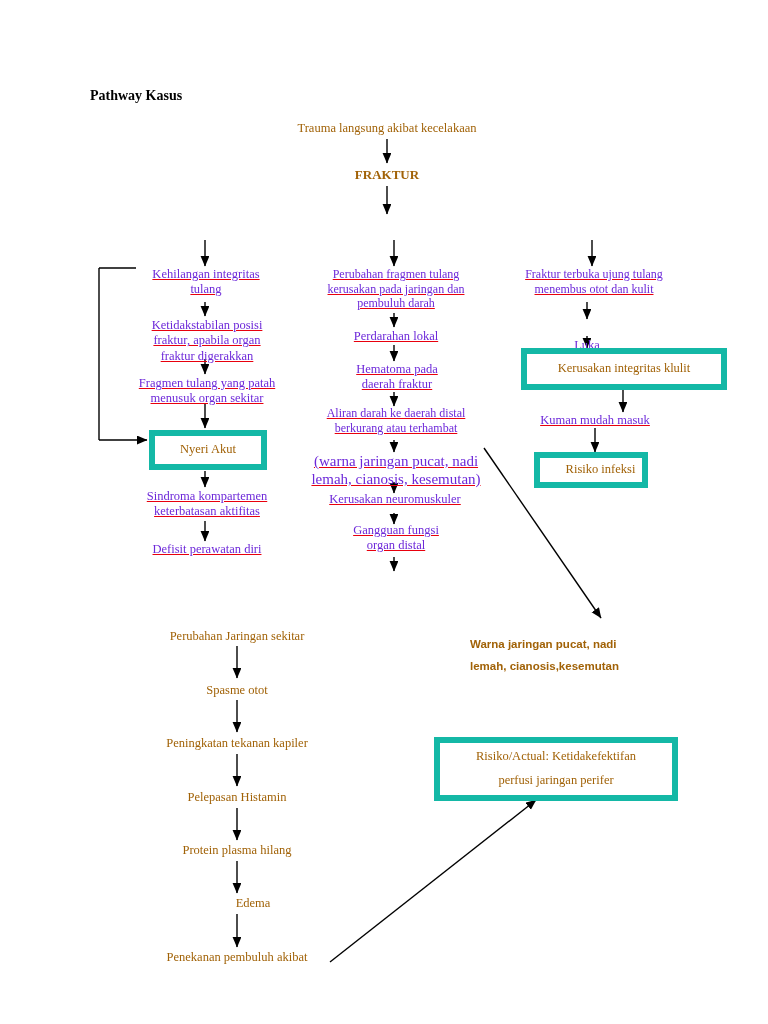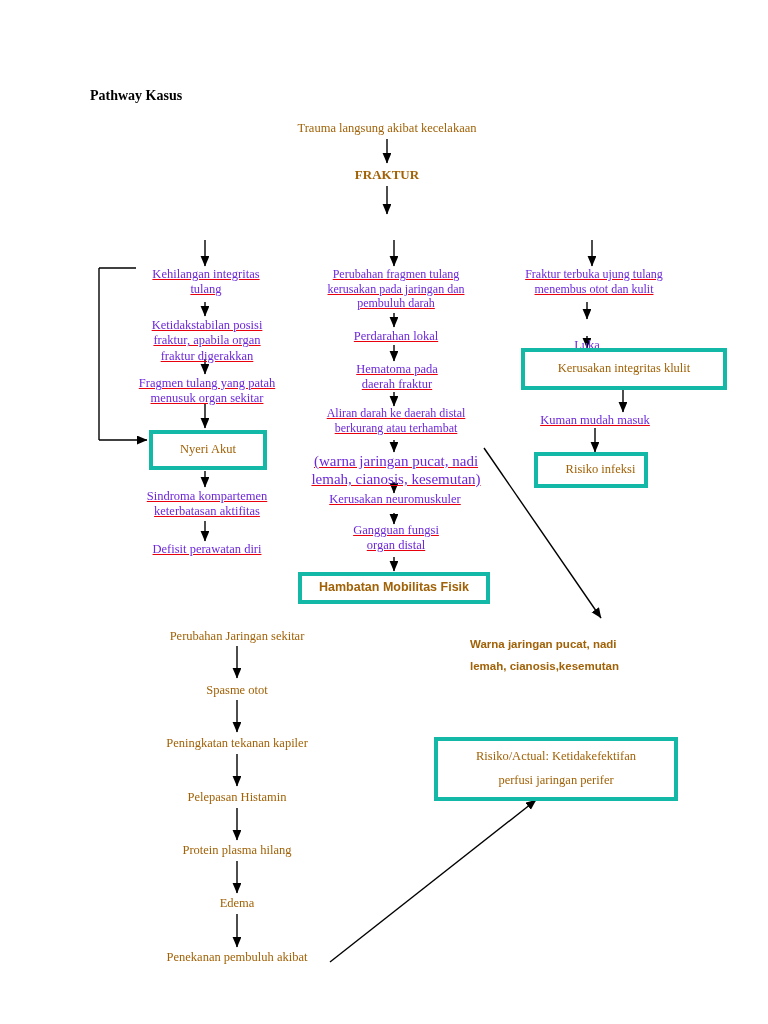--- a/index.html
+++ b/index.html
@@ -28,21 +28,21 @@
   }
   .red {
     color: #6d28d9;
     text-decoration: underline;
     text-decoration-color: #e8000d;
   }
   .black {
     color: #a16207;
   }
   .boxed {
-    border: 4px solid #14b8a6;
+    border: 6px solid #14b8a6;
     box-sizing: border-box;
     display: flex;
     align-items: center;
     justify-content: center;
     padding: 4px 6px;
   }
   .bold {
     font-weight: bold;
   }
   .title {
@@ -160,21 +160,20 @@
 berkurang atau terhambat</div>
 
   <div class="node red" style="left:303px; top:452px; width:186px; font-size:15px;">(warna jaringan pucat, nadi
 lemah, cianosis, kesemutan)</div>
 
   <div class="node red" style="left:311px; top:492px; width:168px; font-size:12.5px;">Kerusakan neuromuskuler</div>
 
   <div class="node red" style="left:340px; top:523px; width:112px; font-size:12.5px;">Gangguan fungsi
 organ distal</div>
 
-  <div class="node black boxed bold sans" style="left:298px; top:572px; width:192px; height:32px; font-size:12.5px;">Hambatan Mobilitas Fisik</div>
 
   <div class="node red" style="left:501px; top:267px; width:186px; font-size:12px;">Fraktur terbuka ujung tulang
 menembus otot dan kulit</div>
 
   <div class="node red" style="left:556px; top:319px; width:62px; font-size:12.5px;margin-top:19px;">Luka</div>
 
   <div class="node black boxed" style="left:521px; top:348px; width:206px; height:42px; font-size:12.5px;">Kerusakan integritas klulit</div>
 
   <div class="node red" style="left:512px; top:413px; width:166px; font-size:12.5px;">Kuman mudah masuk</div>
 
@@ -189,17 +188,17 @@
   <div class="node black" style="left:147px; top:629px; width:180px; font-size:12.5px;">Perubahan Jaringan sekitar</div>
 
   <div class="node black" style="left:177px; top:683px; width:120px; font-size:12.5px;">Spasme otot</div>
 
   <div class="node black" style="left:147px; top:736px; width:180px; font-size:12.5px;">Peningkatan tekanan kapiler</div>
 
   <div class="node black" style="left:162px; top:790px; width:150px; font-size:12.5px;">Pelepasan Histamin</div>
 
   <div class="node black" style="left:157px; top:843px; width:160px; font-size:12.5px;">Protein plasma hilang</div>
 
-  <div class="node black" style="left:197px; top:896px; width:80px; font-size:12.5px;">Edema</div>
+  <div class="node black" style="left:213px; top:896px; width:80px; font-size:12.5px;">Edema</div>
 
   <div class="node black" style="left:147px; top:950px; width:180px; font-size:12.5px;">Penekanan pembuluh akibat</div>
 
 </div>
 
 </body></html>

